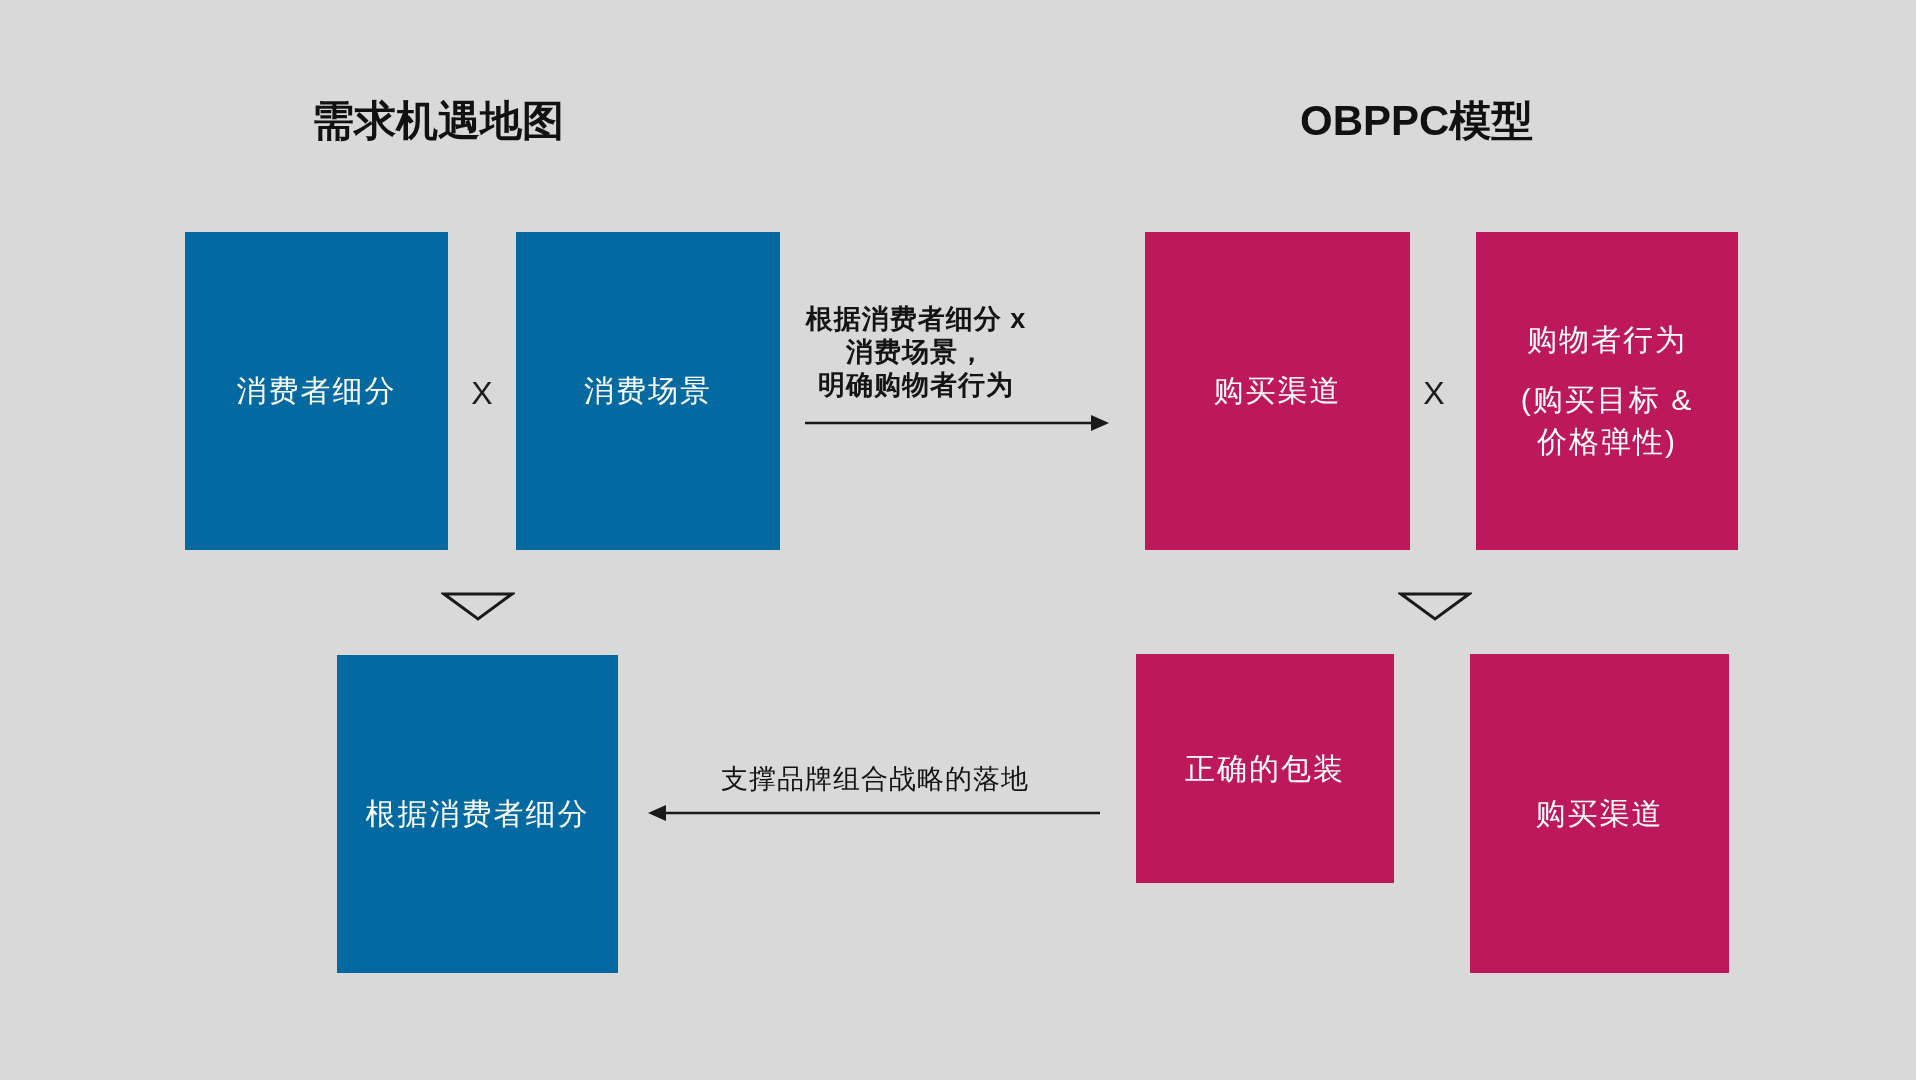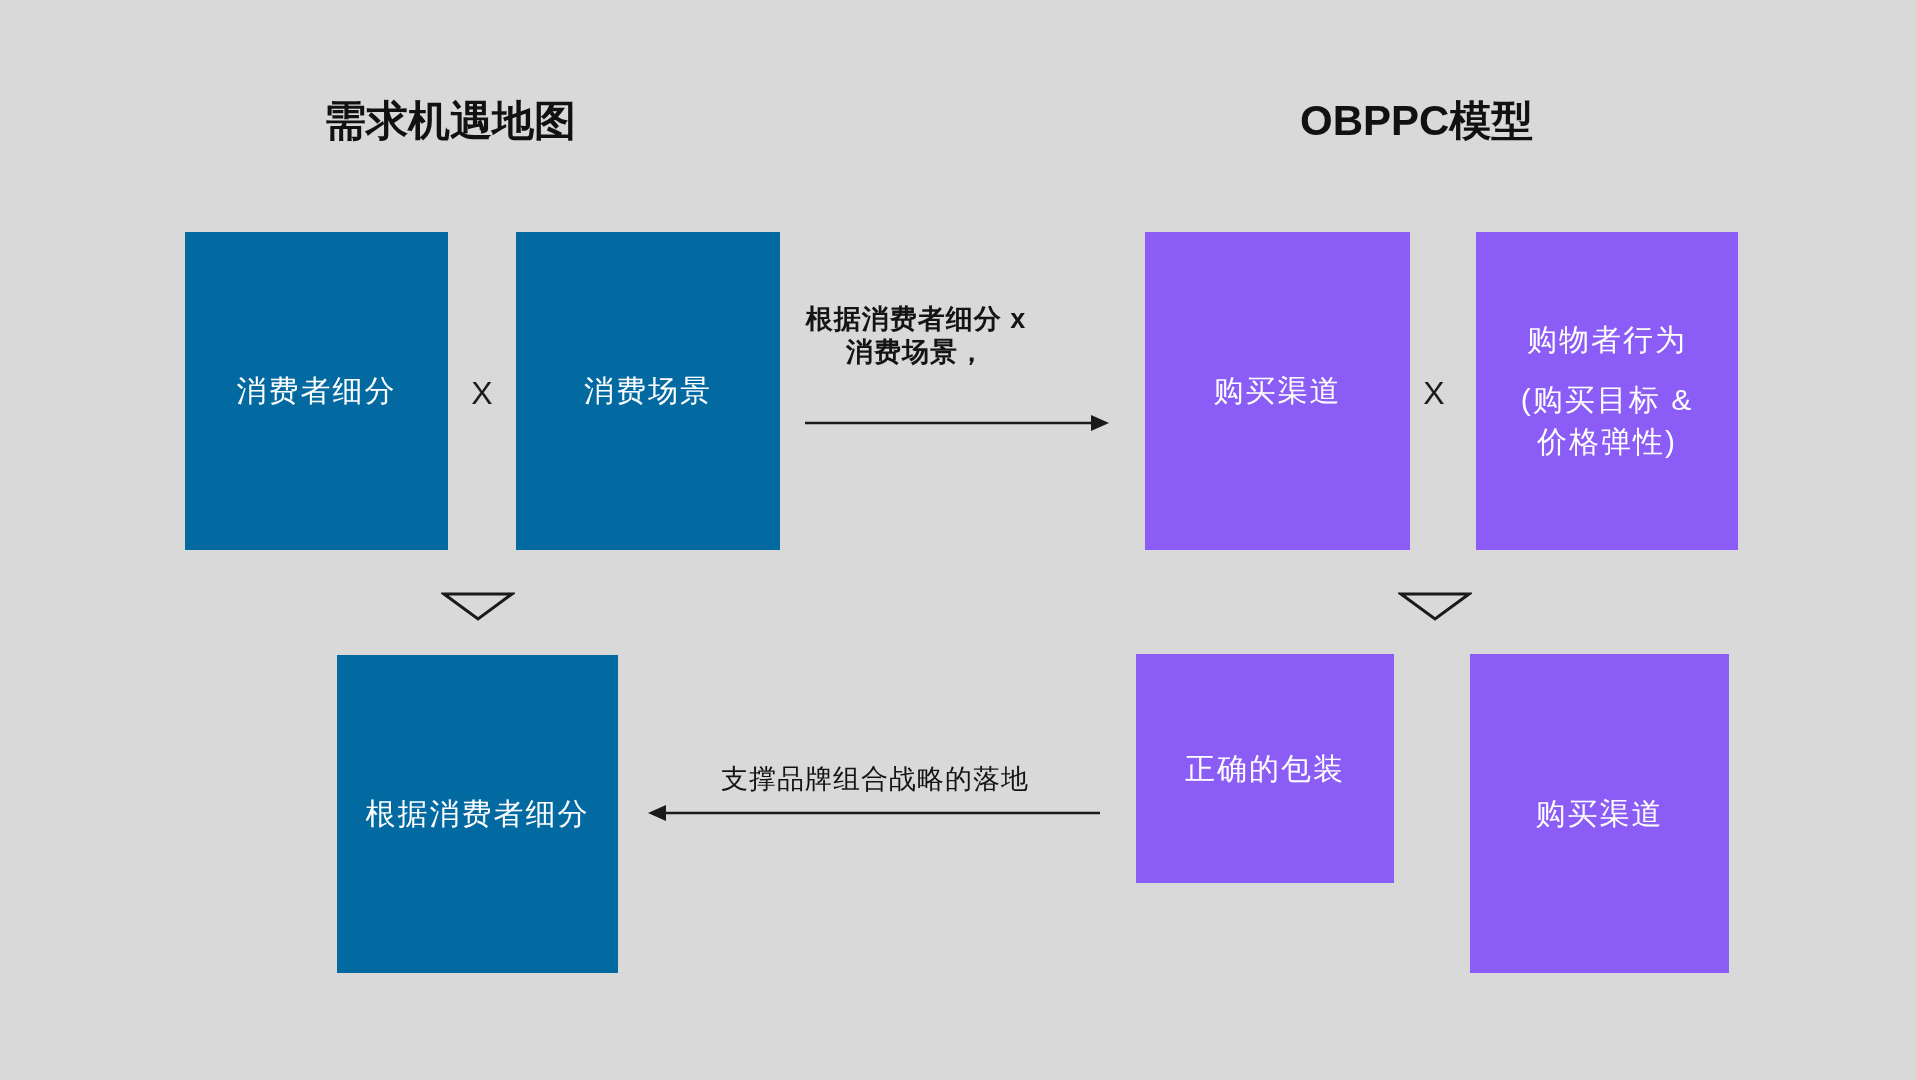--- a/index.html
+++ b/index.html
@@ -25,21 +25,21 @@
     align-items: center;
     justify-content: center;
     color: #ffffff;
     font-size: 30px;
     letter-spacing: 2px;
     text-align: center;
     line-height: 42px;
   }
   .box.col { flex-direction: column; }
   .blue   { background: #0369a1; }
-  .purple { background: #8b5cf6; }
+  .purple { background: #be185d; }
   .xsep {
     position: absolute;
     width: 60px; height: 60px;
     display: flex;
     align-items: center;
     justify-content: center;
     font-size: 32px;
     font-weight: 500;
     color: #1c1c1c;
   }
@@ -53,21 +53,21 @@
     white-space: nowrap;
   }
   .note.bold { font-weight: 700; }
   .shape { position: absolute; }
   .behavior-sub { line-height: 42px; }
   .behavior-main { margin-bottom: 18px; }
 </style>
 </head>
 <body>
 
-<div class="title" style="left:324px; top:96px;">需求机遇地图</div>
+<div class="title" style="left:312px; top:96px;">需求机遇地图</div>
 
 <div class="title" style="left:1300px; top:96px;">OBPPC模型</div>
 
 <div class="box blue" style="left:185px; top:232px; width:263px; height:318px;">
   <span>消费者细分</span>
 </div>
 
 <div class="xsep" style="left:452px; top:363px;">X</div>
 
 <div class="box blue" style="left:516px; top:232px; width:264px; height:318px;">
@@ -82,20 +82,21 @@
 
 <div class="box purple col" style="left:1476px; top:232px; width:262px; height:318px;">
   <div class="behavior-main">购物者行为</div>
   <div class="behavior-sub">(购买目标 &amp;</div>
   <div class="behavior-sub">价格弹性)</div>
 </div>
 
 <div class="note bold" style="left:758px; top:303px; width:316px;">
   <div>根据消费者细分 x</div>
   <div>消费场景，</div>
+  <div>明确购物者行为</div>
 </div>
 
 <svg class="shape" style="left:805px; top:411px;" width="304" height="24">
   <line x1="0" y1="12" x2="287" y2="12" stroke="#1a1a1a" stroke-width="2.5"></line>
   <polygon points="286,4 304,12 286,20" fill="#1a1a1a"></polygon>
 </svg>
 
 <svg class="shape" style="left:441px; top:591px;" width="74" height="32">
   <polygon points="3,3 71,3 37,28" fill="none" stroke="#1a1a1a" stroke-width="3"></polygon>
 </svg>

